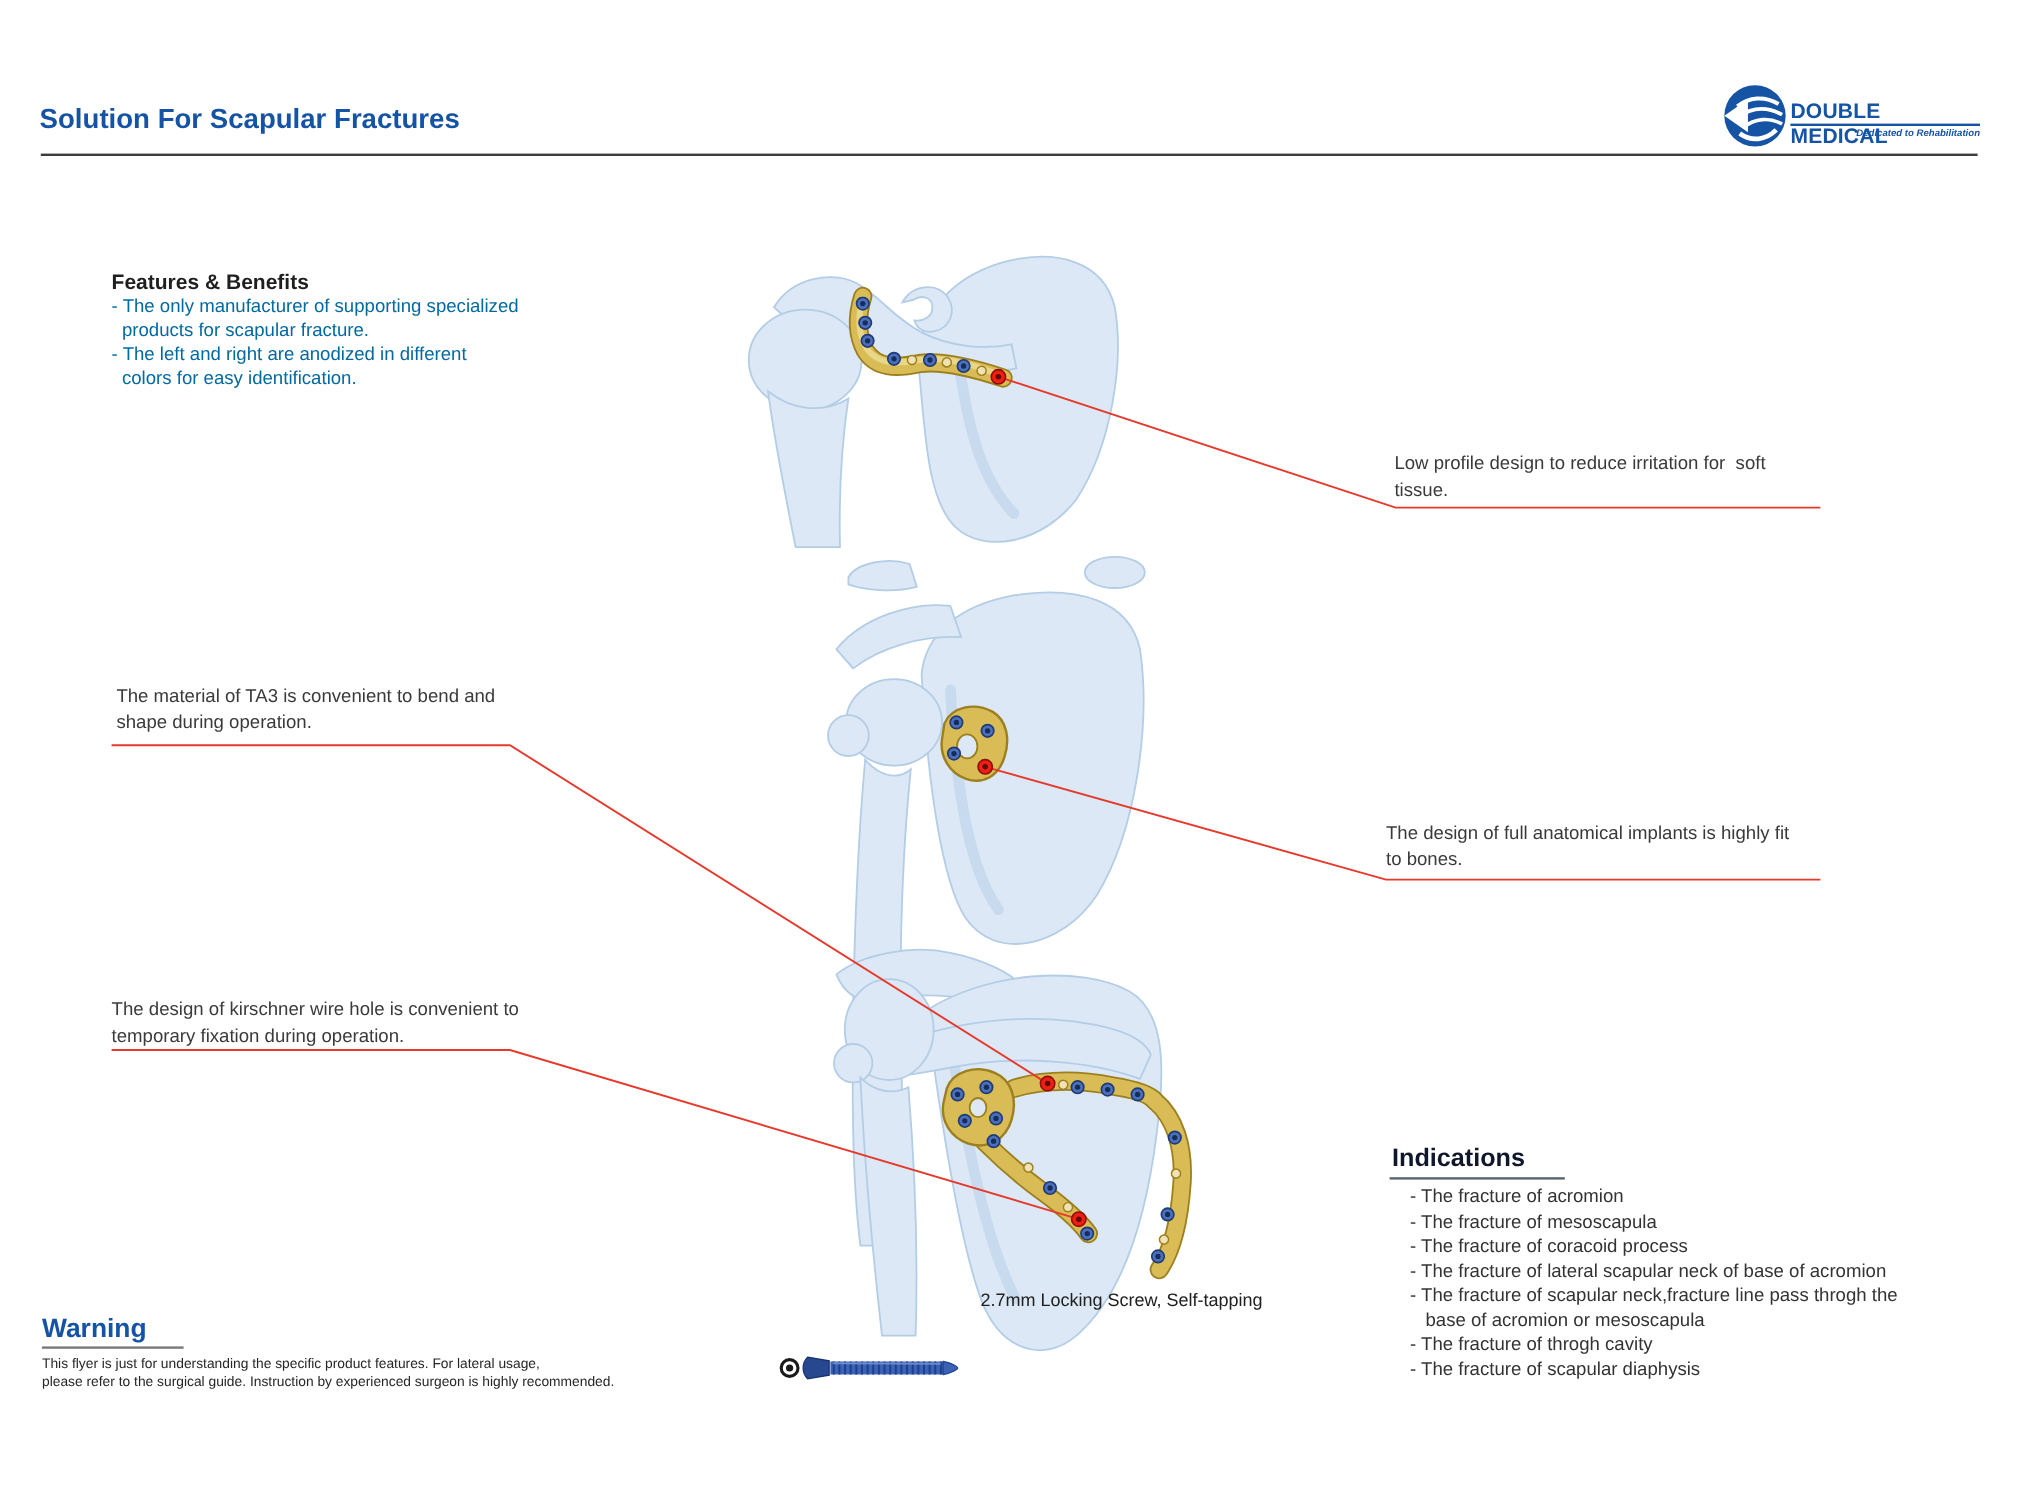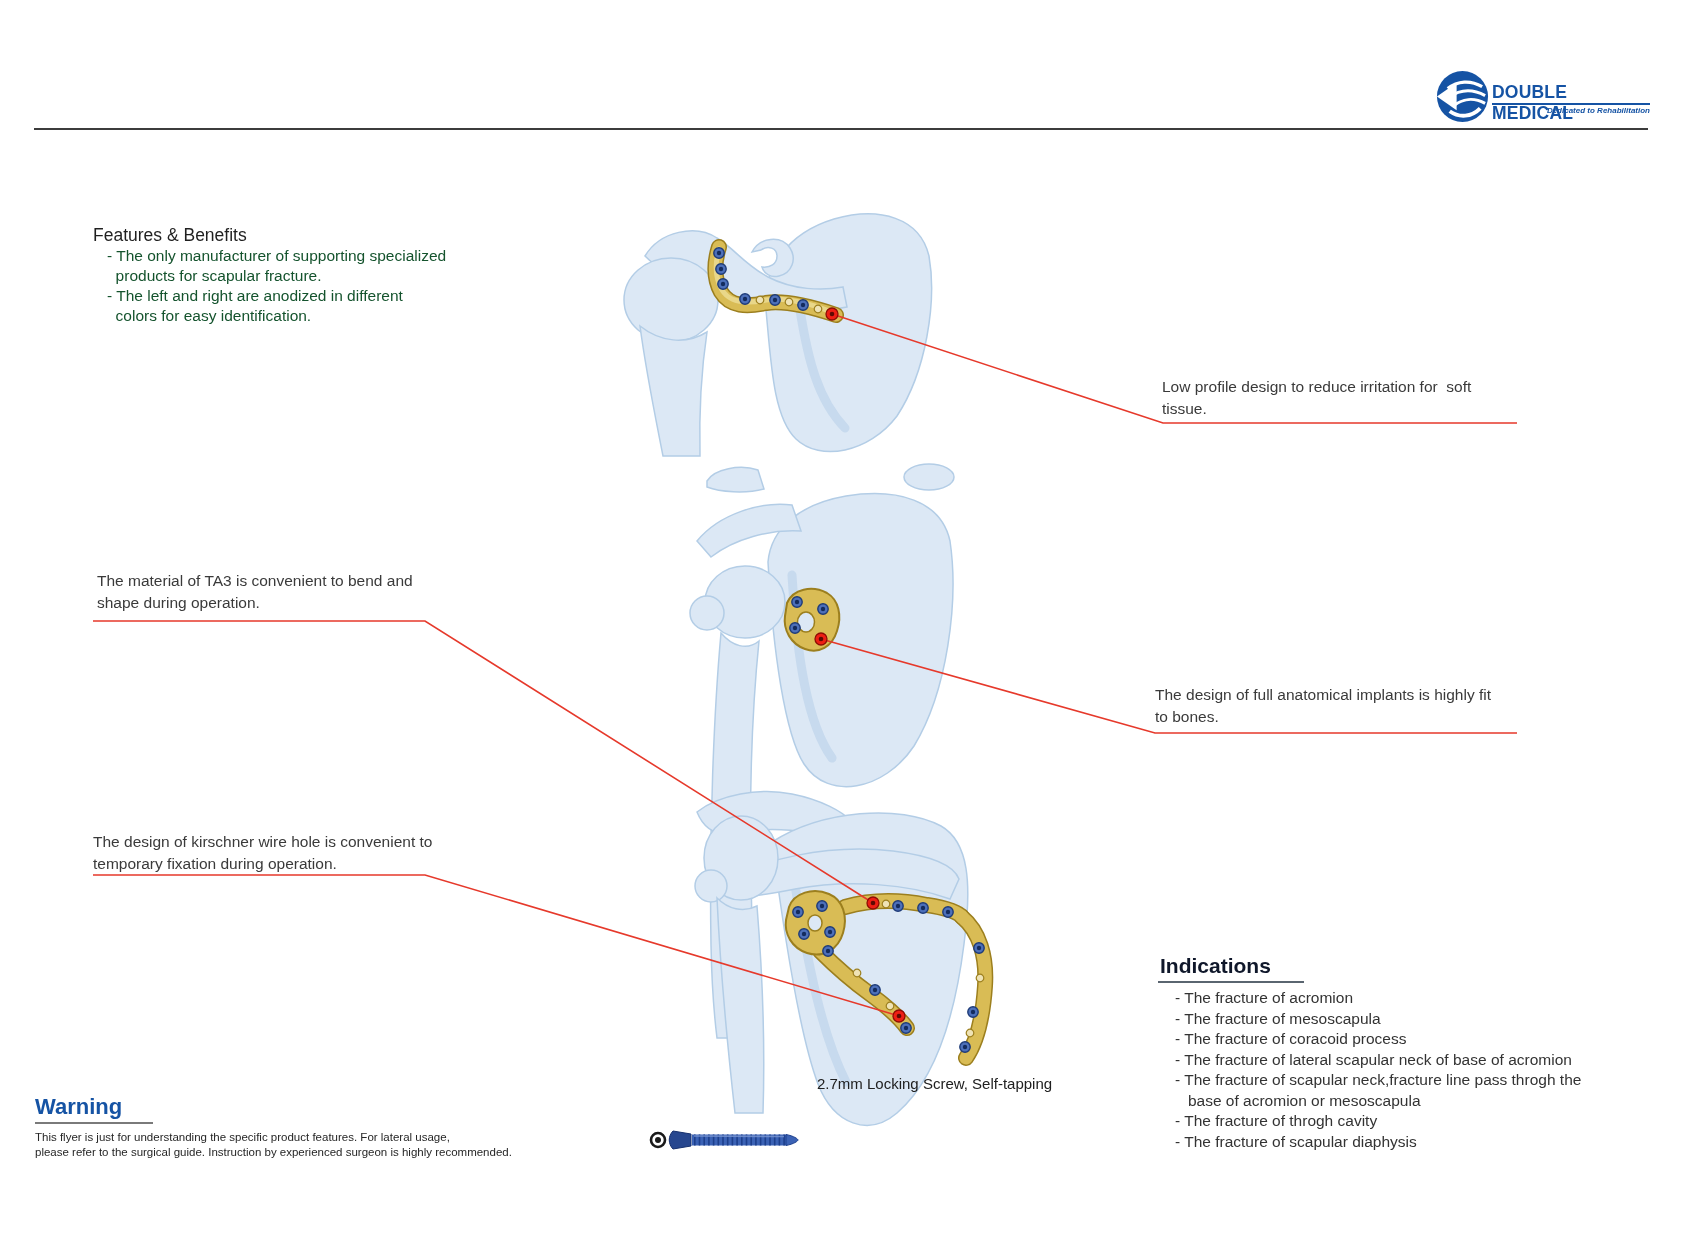--- a/index.html
+++ b/index.html
@@ -11,22 +11,22 @@
   .pre{white-space:pre;}
 
   .title{left:33px;top:86px;font-size:23px;font-weight:700;color:#1553a4;margin:0;}
   .title-rule{left:34px;top:128px;width:1614px;border-top:2px solid #3c3c3c;height:0;}
 
   .logo-mark{left:1434px;top:68px;width:57px;height:57px;}
   .logo-name{left:1492px;top:82px;width:158px;font-size:17.5px;font-weight:700;color:#1553a4;letter-spacing:.2px;}
   .logo-rule{left:1492px;top:103px;width:158px;border-top:2px solid #1553a4;height:0;}
   .logo-tag{left:1492px;top:106px;width:158px;text-align:right;font-size:8px;font-style:italic;font-weight:700;color:#1553a4;}
 
-  .features-h{left:93px;top:225px;font-size:17.5px;font-weight:400;color:#1f1f1f;}
-  .features-body{left:107px;top:246px;font-size:15.5px;color:#14532d;line-height:20px;}
+  .features-h{left:93px;top:225px;font-size:17.5px;font-weight:700;color:#1f1f1f;}
+  .features-body{left:93px;top:246px;font-size:15.5px;color:#0369a1;line-height:20px;}
 
   .callout{font-size:15.5px;color:#3a3a3a;line-height:22px;}
   .c0{left:1162px;top:376px;}
   .c1{left:97px;top:570px;}
   .c2{left:1155px;top:684px;}
   .c3{left:93px;top:831px;}
 
   .ind-h{left:1160px;top:954px;font-size:21px;font-weight:700;color:#0f172a;}
   .ind-rule{left:1158px;top:981px;width:146px;border-top:2px solid #5a6570;height:0;}
   .ind-body{left:1163px;top:988px;font-size:15.5px;color:#333333;line-height:20.5px;margin-left:12px;}
@@ -162,20 +162,21 @@
       <circle cx="658" cy="1140" r="7" fill="#ffffff" stroke="#1a1a1a" stroke-width="2.6"></circle>
       <circle cx="658" cy="1140" r="3" fill="#1a1a1a"></circle>
       <path d="M673,1131 L691,1134 L691,1146 L673,1149 C668,1144 668,1136 673,1131 Z" fill="#27478f" stroke="#16306e" stroke-width="1"></path>
       <line x1="692" y1="1140" x2="786" y2="1140" stroke="#3b62b5" stroke-width="11"></line>
       <line x1="694" y1="1140" x2="786" y2="1140" stroke="#1d3f8c" stroke-width="11" stroke-dasharray="1.6 3.1"></line>
       <line x1="694" y1="1136" x2="784" y2="1136.5" stroke="#7b98d4" stroke-width="1.6" opacity="0.8"></line>
       <path d="M786,1134.5 C794,1136 798,1139 798,1140 C798,1141 794,1144 786,1145.5 Z" fill="#3b62b5" stroke="#1d3f8c" stroke-width="1"></path>
     </g>
   </svg>
 
+  <h1 class="abs title">Solution For Scapular Fractures</h1>
   <div class="abs title-rule"></div>
 
   <svg class="abs logo-mark" viewBox="0 0 58 58" xmlns="http://www.w3.org/2000/svg">
     <circle cx="29" cy="29" r="26" fill="#1553a4"></circle>
     <path d="M3,29 L23,15 L23,43 Z" fill="#ffffff"></path>
     <path d="M14,21 C24,13 37,12 49,19" stroke="#ffffff" stroke-width="3.4" fill="none"></path>
     <path d="M15,30 C26,22 39,21 52,28" stroke="#ffffff" stroke-width="3.2" fill="none"></path>
     <path d="M19,39 C29,31 41,30 52,36" stroke="#ffffff" stroke-width="3" fill="none"></path>
     <path d="M16,44 C26,51 38,50 47,41" stroke="#ffffff" stroke-width="4" fill="none"></path>
   </svg>

